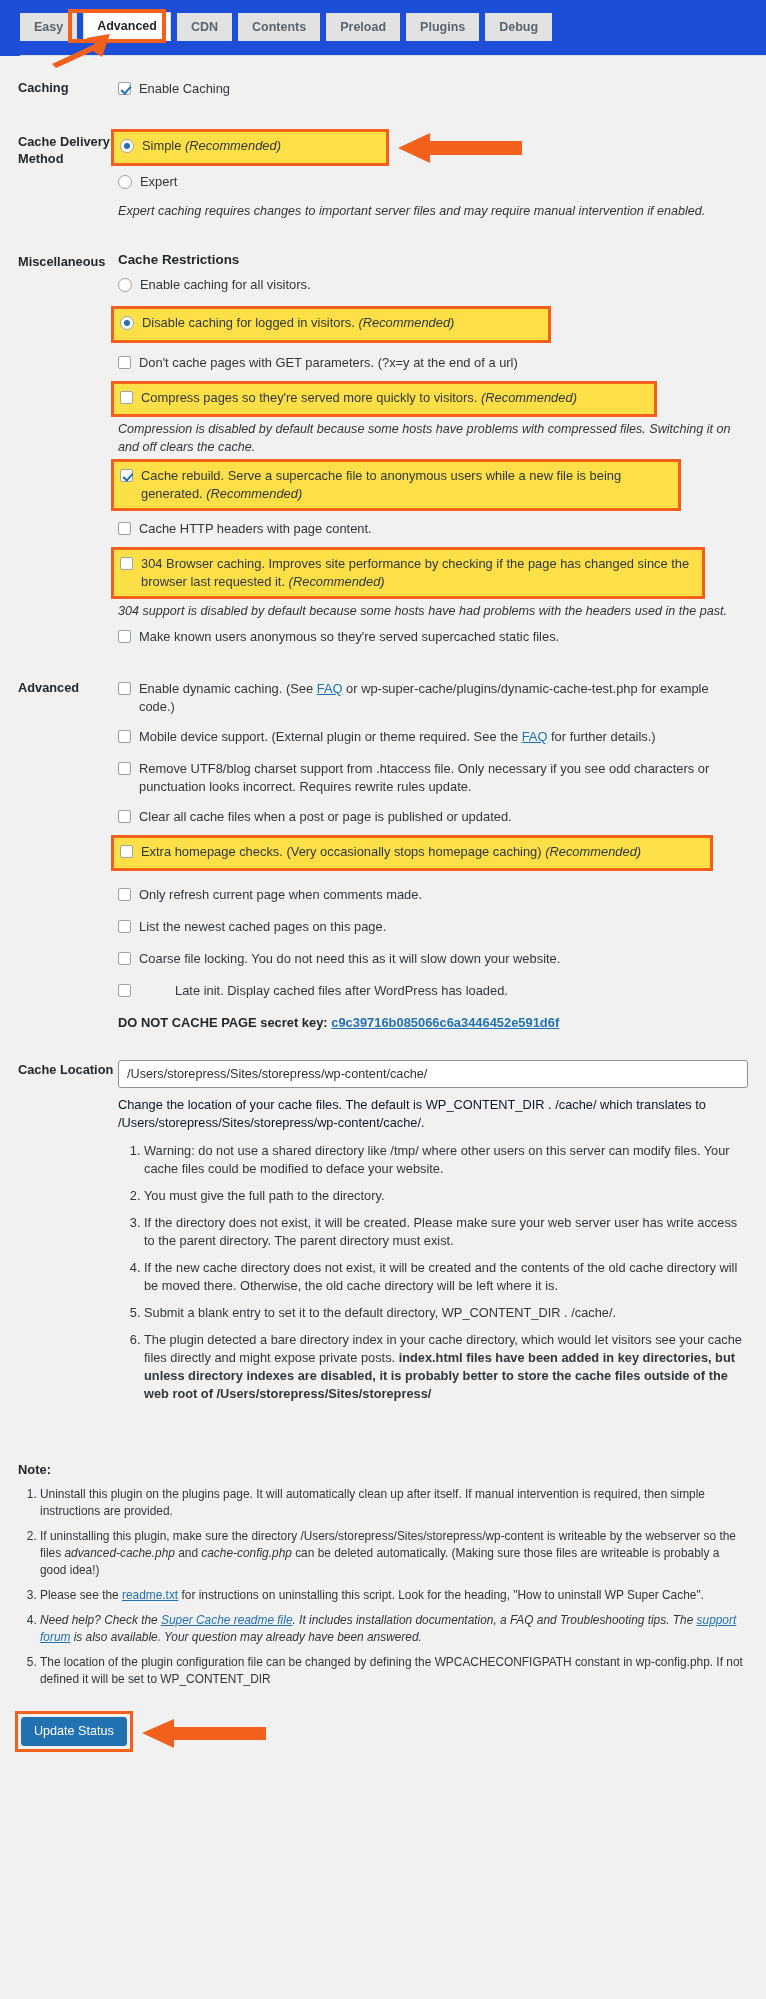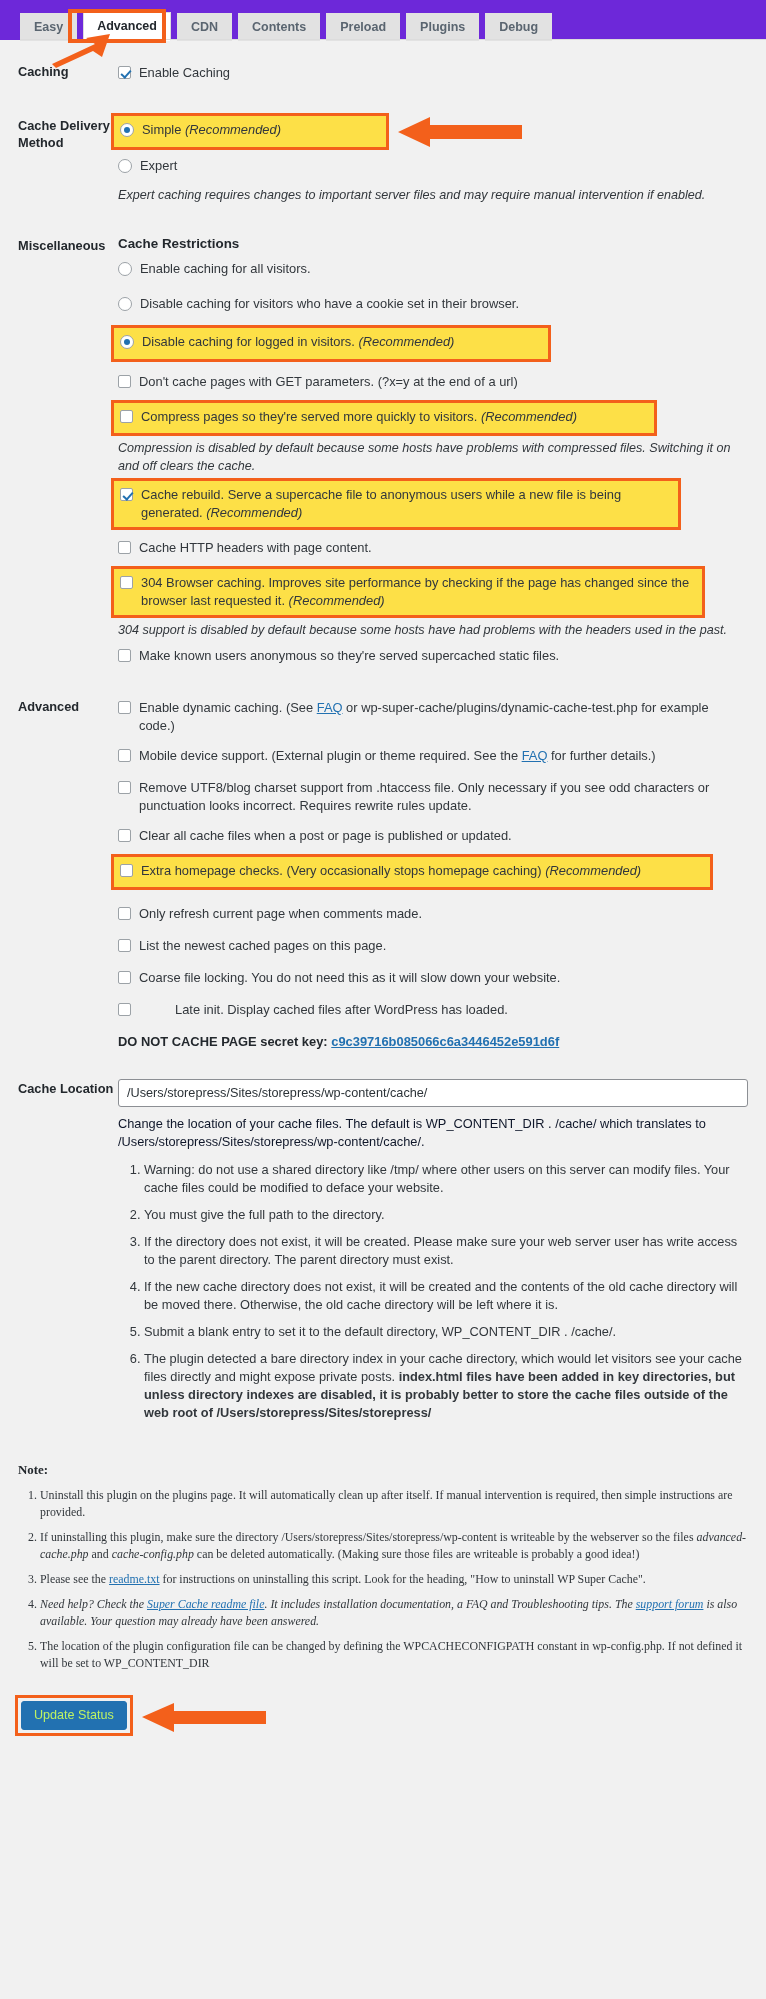--- a/index.html
+++ b/index.html
@@ -8,22 +8,22 @@
     background: #f1f1f1;
     font-family: "Liberation Sans", sans-serif;
     color: #32373c;
   }
   body { width: 766px; min-height: 1999px; position: relative; }
 
   
   .tabbar {
     position: relative;
     padding: 12px 0 0 20px;
-    height: 40px;
-    background: #6d28d9;
+    height: 56px;
+    background: #1d4ed8;
   }
   .tabbar-inner { display: flex; gap: 6px; align-items: flex-end; }
   .tab {
     background: #e2e2e2;
     color: #5a6570;
     font-size: 12.5px;
     font-weight: bold;
     padding: 6px 13px 7px 13px;
     line-height: 14px;
     border: 1px solid #e2e2e2;
@@ -164,21 +164,21 @@
   ol.numlist {
     margin: 10px 0 0 0;
     padding-left: 26px;
     font-size: 12.8px;
     line-height: 18px;
   }
   ol.numlist > li { margin-bottom: 9px; }
   b.strong { font-weight: bold; }
 
   
-  .notesec { margin-top: 32px; font-family: Liberation Serif, serif; }
+  .notesec { margin-top: 50px; }
   .notesec > .title {
     font-size: 12.9px;
     font-weight: bold;
     color: #23282d;
   }
   ol.notelist {
     margin: 9px 0 0 0;
     padding-left: 22px;
     font-size: 11.9px;
     line-height: 17px;
@@ -186,21 +186,21 @@
   ol.notelist > li { margin-bottom: 8px; }
   .ital { font-style: italic; }
 
   
   .btnrow { margin-top: 26px; position: relative; padding-bottom: 26px; }
   .btn-update {
     display: inline-block;
     background: #2271b1;
     border: 1px solid #2271b1;
     border-radius: 3px;
-    color: #bef264;
+    color: #ffffff;
     font-size: 12.6px;
     padding: 6px 12px 7px 12px;
     cursor: pointer;
   }
   .btn-wrap { display: inline-block; padding: 3px; outline: 3px solid #f3601b; }
 
   
   .arrow { position: absolute; pointer-events: none; }
 </style>
 </head>
@@ -258,24 +258,20 @@
   <div class="row" style="margin-top:26px;">
     <div class="row-label">Miscellaneous</div>
     <div class="row-body">
       <div class="subhead">Cache Restrictions</div>
 
       <div class="opt">
         <span class="ctl"><span class="rd"></span></span>
         <span class="txt">Enable caching for all visitors.</span>
       </div>
 
-      <div class="opt" style="margin-top:10px;">
-        <span class="ctl"><span class="rd"></span></span>
-        <span class="txt">Disable caching for visitors who have a cookie set in their browser.</span>
-      </div>
 
       <div class="opt hl" style="margin-top:10px; max-width:434px; padding:5px 6px;">
         <span class="ctl"><span class="rd checked"></span></span>
         <span class="txt"><span>Disable caching for logged in visitors.</span> <span class="rec">(Recommended)</span></span>
       </div>
 
       <div class="gap"></div>
 
       <div class="opt">
         <span class="ctl"><span class="cb"></span></span>

